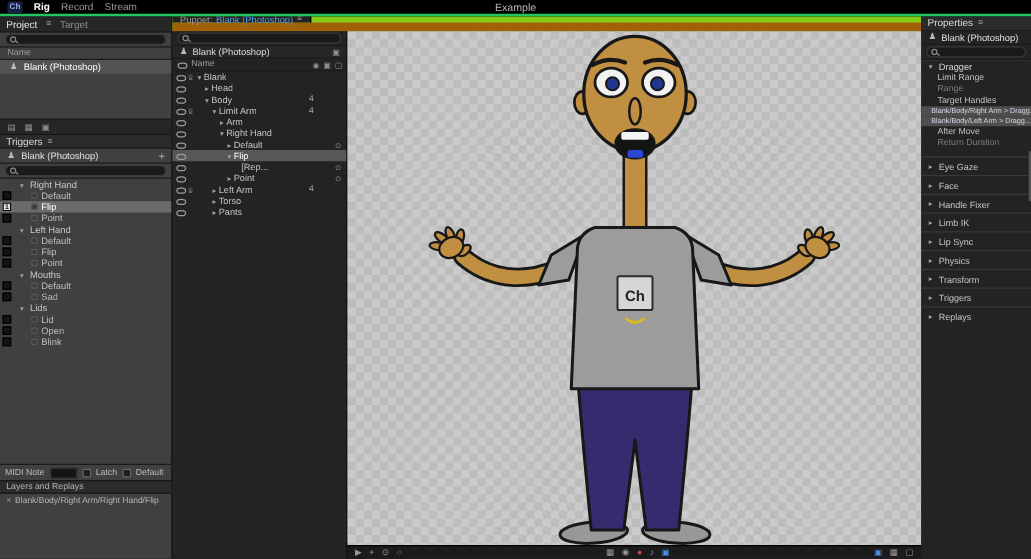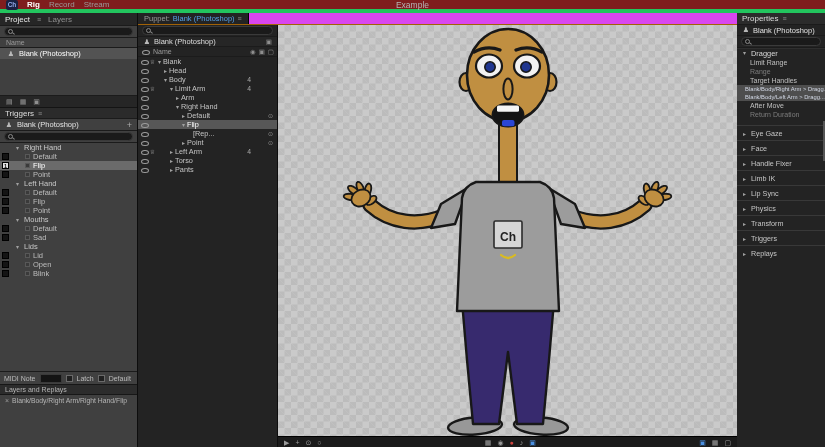--- a/index.html
+++ b/index.html
@@ -1,19 +1,19 @@
 <!DOCTYPE html>
 <html style="--ch-skin: #c08f41; --ch-outline: #181818; --ch-shirt: #9c9c9c; --ch-pants: #372a6e; --ch-shoes: #989898; --ch-eye_white: #f2f2f2; --ch-pupil: #20368f; --ch-tongue: #2a46d4; --ch-logo_bg: #d6d6d6; --ch-logo_mark: #d9bb22;"><head>
 <meta charset="utf-8">
 <style>
 *{box-sizing:border-box;margin:0;padding:0}
 body{background:#111}
 .app{position:relative;width:825px;height:447px;background:#1d1d1d;font-family:"Liberation Sans",sans-serif;color:#c2c2c2;overflow:hidden}
 
-.topbar{position:absolute;left:0;top:0;width:825px;height:13px;background:#7f1d1d;border-bottom:4px solid #22c55e;display:flex;align-items:center;gap:9px;padding:0 6px;font-size:8px;z-index:5}
+.topbar{position:absolute;left:0;top:0;width:825px;height:13px;background:#000000;border-bottom:2px solid #22c55e;display:flex;align-items:center;gap:9px;padding:0 6px;font-size:8px;z-index:5}
 .logo{width:12px;height:10px;background:#182142;color:#93a9ea;font-size:6.5px;display:flex;align-items:center;justify-content:center;border-radius:2px;font-weight:bold}
 .mtab{color:#9a9a9a}
 .mtab.active{color:#fff;font-weight:bold}
 .apptitle{position:absolute;left:0;right:0;text-align:center;color:#b5b5b5;font-size:8.5px;pointer-events:none}
 
 .menu-glyph{color:#8f8f8f;font-size:7px}
 .searchrow{height:12px;display:flex;align-items:center;padding:0 4px;border-bottom:1px solid #1b1b1b}
 .searchbox{flex:1;height:9px;background:#1a1a1a;border:1px solid #3a3a3a;border-radius:5px;display:flex;align-items:center;padding:0 3px;gap:3px}
 .mag{width:5px;height:5px;border:1px solid #888;border-radius:50%;position:relative;flex:0 0 5px}
 .mag::after{content:"";position:absolute;width:3px;height:1px;background:#888;right:-2.5px;bottom:-1px;transform:rotate(40deg)}
@@ -43,21 +43,21 @@
 .swatch{width:5px;height:5px;background:#3a3a3a;border:1px solid #585858;flex:0 0 5px}
 .trig-bottom{position:absolute;bottom:0;left:0;right:0}
 .midirow{height:13px;display:flex;align-items:center;gap:4px;padding:0 4px;font-size:7px;color:#bbb;border-top:1px solid #1b1b1b}
 .midibox{width:22px;height:9px;background:#141414;border:1px solid #3a3a3a}
 .cb{width:7px;height:7px;background:#202020;border:1px solid #6a6a6a;flex:0 0 7px}
 .layers-head{height:11px;background:#2c2c2c;display:flex;align-items:center;padding:0 5px;font-size:7px;color:#b5b5b5;border-top:1px solid #171717;border-bottom:1px solid #171717}
 .layer-item{height:10px;display:flex;align-items:center;gap:3px;padding:0 5px;font-size:6.8px;color:#b5b5b5;white-space:nowrap;overflow:hidden}
 .close-x{color:#9a9a9a;font-size:7px}
 .layers-fill{height:42px}
 
-.tabbar{position:absolute;left:138px;top:13px;width:599px;height:12px;background:#d946ef;border-bottom:1px solid #a16207;display:flex}
+.tabbar{position:absolute;left:138px;top:13px;width:599px;height:12px;background:#84cc16;border-bottom:7px solid #a16207;display:flex}
 .ptab-tab{background:#232323;display:flex;align-items:center;gap:3px;padding:0 6px;font-size:7.5px;border-right:1px solid #000}
 .tab-prefix{color:#9a9a9a}
 .tab-name{color:#54a0e8}
 .treepanel{position:absolute;left:138px;top:25px;width:140px;bottom:0;background:#232323;border-right:1px solid #0d0d0d}
 .breadcrumb{height:10px;display:flex;align-items:center;gap:3px;padding:0 5px;font-size:7.5px;border-bottom:1px solid #1b1b1b;background:#262626;color:#ddd}
 .bc-right{margin-left:auto;color:#8f8f8f;font-size:6.5px}
 .tree-colhead{height:10px;display:flex;align-items:center;gap:3px;padding:0 3px;font-size:7px;color:#9a9a9a;border-bottom:1px solid #1b1b1b}
 .hicons{margin-left:auto;display:flex;gap:3px;color:#8f8f8f;font-size:6.5px}
 .trow{height:9px;display:flex;align-items:center;font-size:7.3px;color:#c4c4c4;position:relative;padding-right:14px}
 .trow.selected{background:#575757;color:#fff}
@@ -100,21 +100,21 @@
         <span class="mtab">Record</span>
         <span class="mtab">Stream</span>
       </span>
     <span class="apptitle">Example</span>
   </div>
 
   <div class="leftcol">
     <div class="paneltabs">
       <span class="ptab-active">Project</span>
       <span class="menu-glyph">≡</span>
-      <span class="ptab">Layers</span>
+      <span class="ptab">Target</span>
     </div>
     <div class="searchrow">
       <div class="searchbox">
           <span class="mag"></span>
         </div>
     </div>
     <div class="colhead">Name</div>
     <div id="project-items">
         <div class="prow selected">
           <span class="picon">♟</span>

